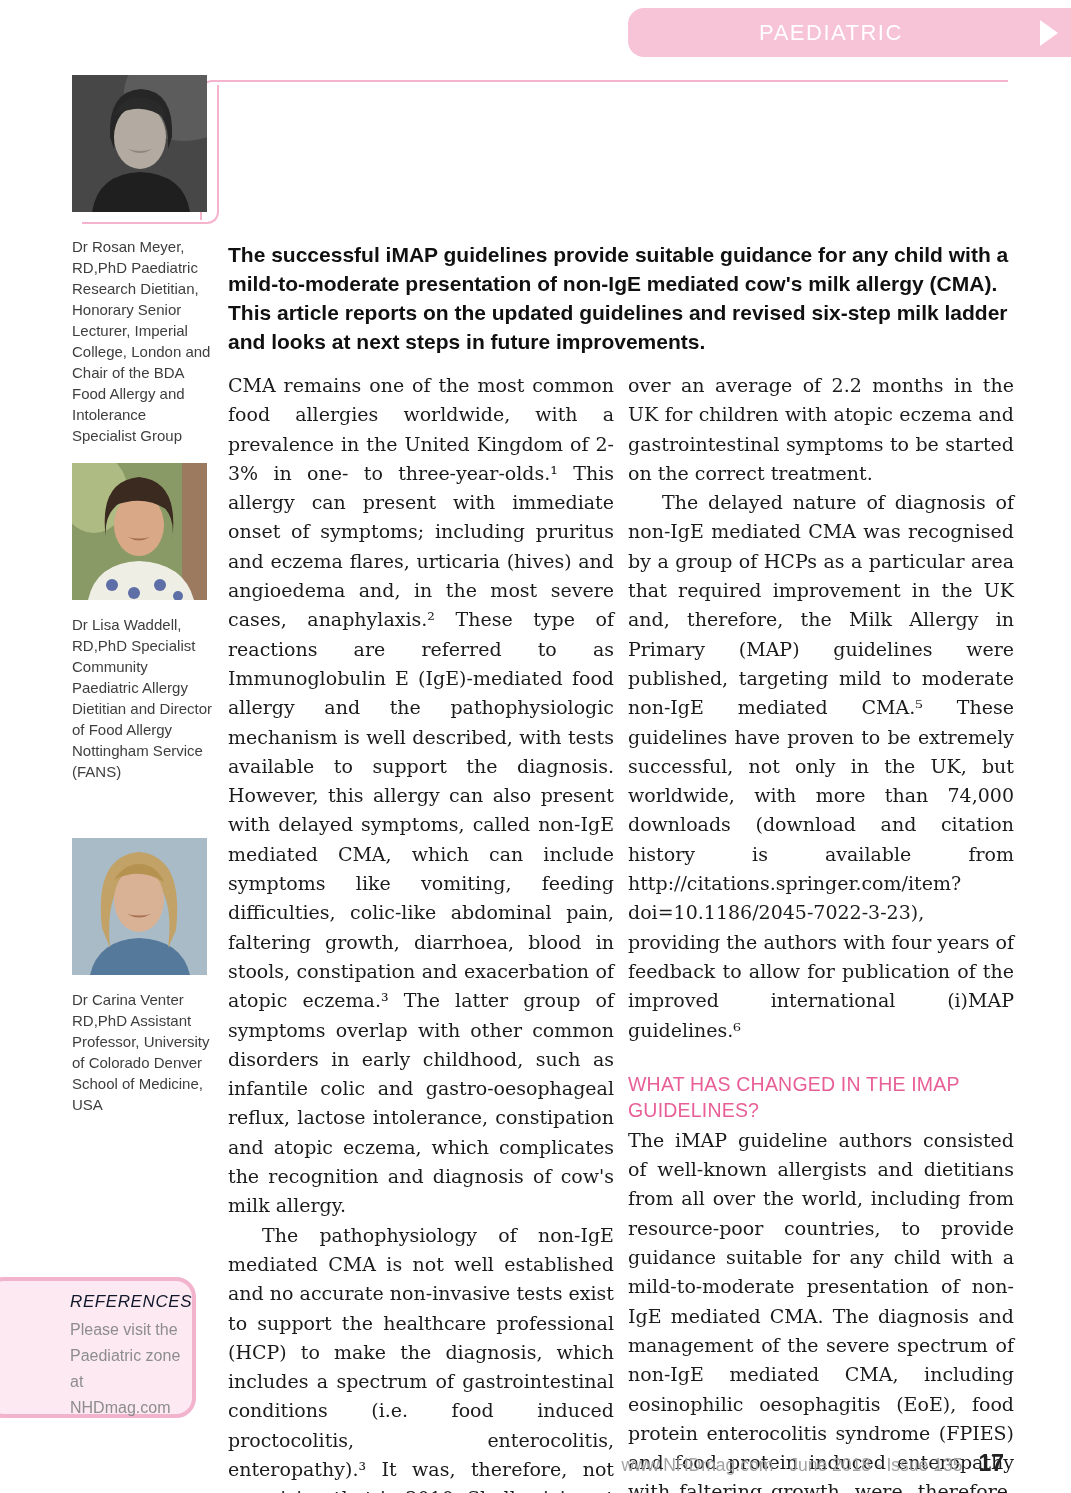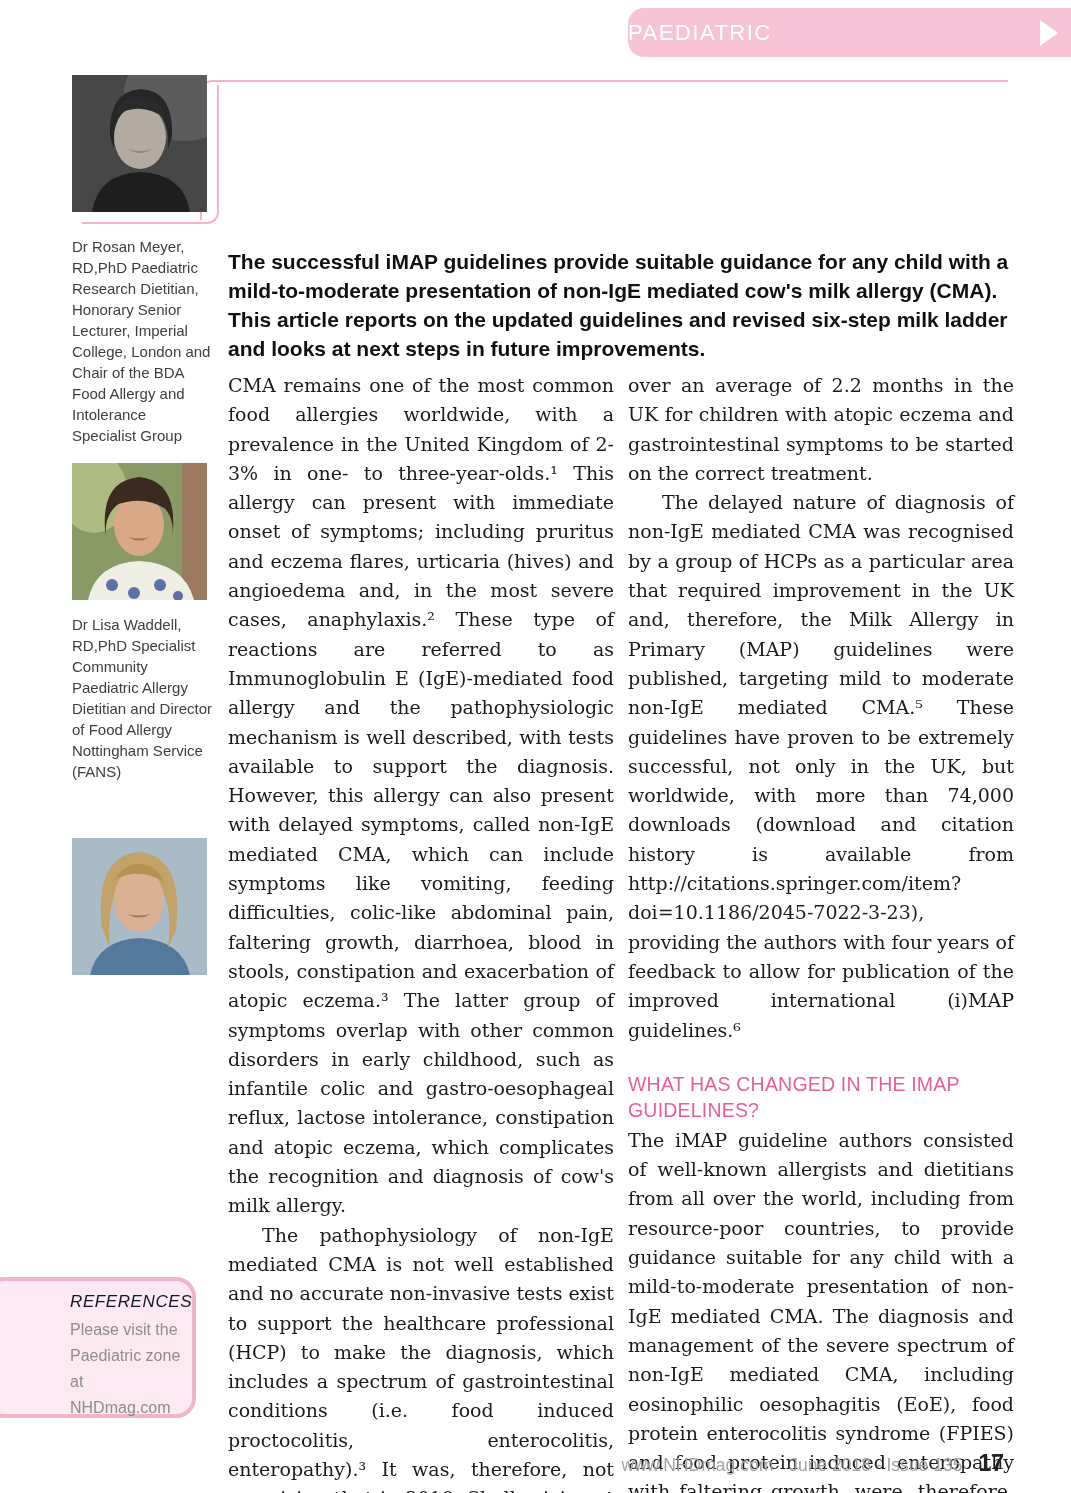--- a/index.html
+++ b/index.html
@@ -6,21 +6,21 @@
   .page {
     position:relative; width:1071px; height:1493px; margin:0 auto;
     background:#ffffff; overflow:hidden;
     font-family:"Liberation Sans", sans-serif;
   }
 
   
   .section-tab {
     position:absolute; left:628px; top:8px; width:443px; height:49px;
     background:#f7c3d6; border-radius:16px 0 0 16px;
-    display:flex; align-items:center; justify-content:flex-start;
+    display:flex; align-items:center; justify-content:center;
     padding-right:37px; box-sizing:border-box;
   }
   .section-tab-label { color:#ffffff; font-size:22px; letter-spacing:1.5px; }
   .arrow-right-icon {
     position:absolute; right:13px; top:50%; transform:translateY(-50%);
     width:0; height:0;
     border-left:18px solid #ffffff;
     border-top:13px solid transparent; border-bottom:13px solid transparent;
   }
 
@@ -28,21 +28,21 @@
   .title-frame {
     position:absolute; left:200px; top:80px; width:806px; height:138px;
     border-top:2px solid #f5b3cd; border-left:2px solid #f5b3cd;
     border-top-left-radius:12px;
   }
   .article-title {
     position:absolute; left:228px; top:95px; width:782px; margin:0;
     font-size:34px; line-height:46px; font-weight:400; color:#ee5f97;
   }
   .standfirst {
-    position:absolute; left:228px; top:247px; width:786px; margin:0;
+    position:absolute; left:228px; top:240px; width:786px; margin:0;
     font-size:21px; line-height:29px; font-weight:700; color:#101010;
   }
 
   
   .author { position:absolute; left:72px; width:141px; }
   .author-1 { top:75px; } .author-2 { top:463px; } .author-3 { top:838px; }
   .photo-wrap { position:relative; width:135px; height:137px; }
   .photo-wrap svg { display:block; width:135px; height:137px; }
   .photo-frame-accent {
     position:absolute; left:10px; top:10px; width:135px; height:137px;
@@ -137,20 +137,21 @@
     <div class="photo-wrap">
       <svg viewBox="0 0 135 137" aria-hidden="true">
         <rect width="135" height="137" fill="#a9bbc7"></rect>
         <path d="M18 137 Q26 102 67 100 Q110 102 118 137 Z" fill="#54799b"></path>
         <path d="M30 90 Q22 18 67 14 Q112 18 104 92 L96 110 Q104 44 67 34 Q32 44 38 110 Z" fill="#c2a266"></path>
         <ellipse cx="67" cy="62" rx="25" ry="32" fill="#d9b296"></ellipse>
         <path d="M42 42 Q52 26 67 26 Q84 26 92 44 Q76 34 60 36 Q48 38 42 42 Z" fill="#b5924f"></path>
         <path d="M55 76 Q67 83 79 76 Q67 79 55 76 Z" fill="#a97051"></path>
       </svg>
     </div>
+    <p class="bio">Dr Carina Venter RD,PhD Assistant Professor, University of Colorado Denver School of Medicine, USA</p>
   </div>
 
   <div class="col col-1">
       <p class="para">CMA remains one of the most common food allergies worldwide, with a prevalence in the United Kingdom of 2-3% in one- to three-year-olds.¹ This allergy can present with immediate onset of symptoms; including pruritus and eczema flares, urticaria (hives) and angioedema and, in the most severe cases, anaphylaxis.² These type of reactions are referred to as Immunoglobulin E (IgE)-mediated food allergy and the pathophysiologic mechanism is well described, with tests available to support the diagnosis. However, this allergy can also present with delayed symptoms, called non-IgE mediated CMA, which can include symptoms like vomiting, feeding difficulties, colic-like abdominal pain, faltering growth, diarrhoea, blood in stools, constipation and exacerbation of atopic eczema.³ The latter group of symptoms overlap with other common disorders in early childhood, such as infantile colic and gastro-oesophageal reflux, lactose intolerance, constipation and atopic eczema, which complicates the recognition and diagnosis of cow's milk allergy.</p>
       <p class="para indent">The pathophysiology of non-IgE mediated CMA is not well established and no accurate non-invasive tests exist to support the healthcare professional (HCP) to make the diagnosis, which includes a spectrum of gastrointestinal conditions (i.e. food induced proctocolitis, enterocolitis, enteropathy).³ It was, therefore, not surprising that in 2010, Sladkevicius et al⁴ reported that it took on average 4.5 visits to a general practitioner (GP)</p>
     </div>
 
   <div class="col col-2">
     <div>
         <p class="para">over an average of 2.2 months in the UK for children with atopic eczema and gastrointestinal symptoms to be started on the correct treatment.</p>

